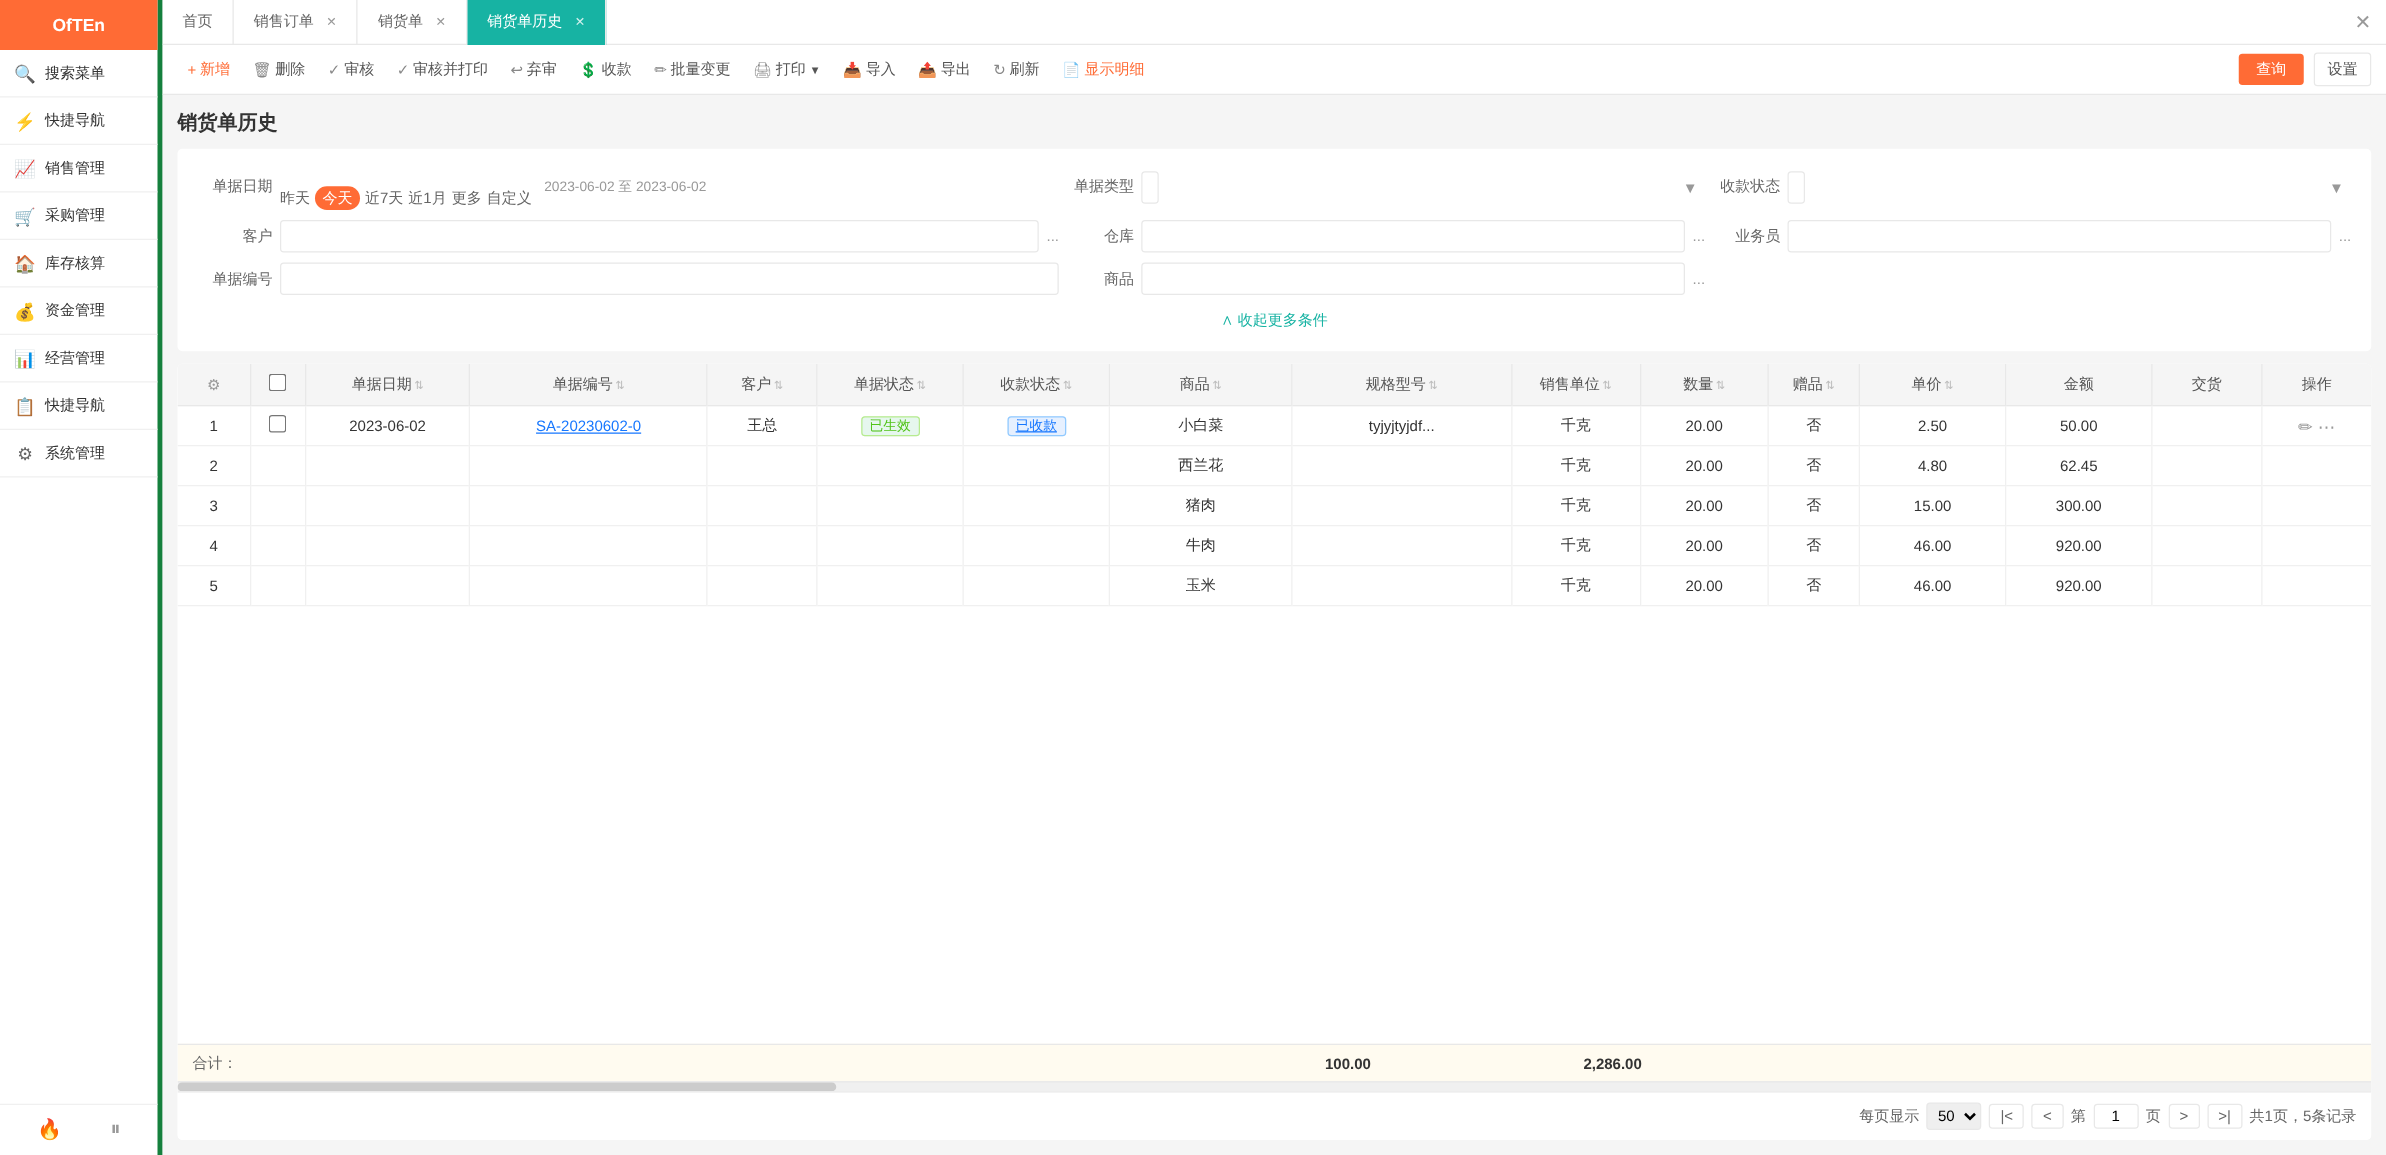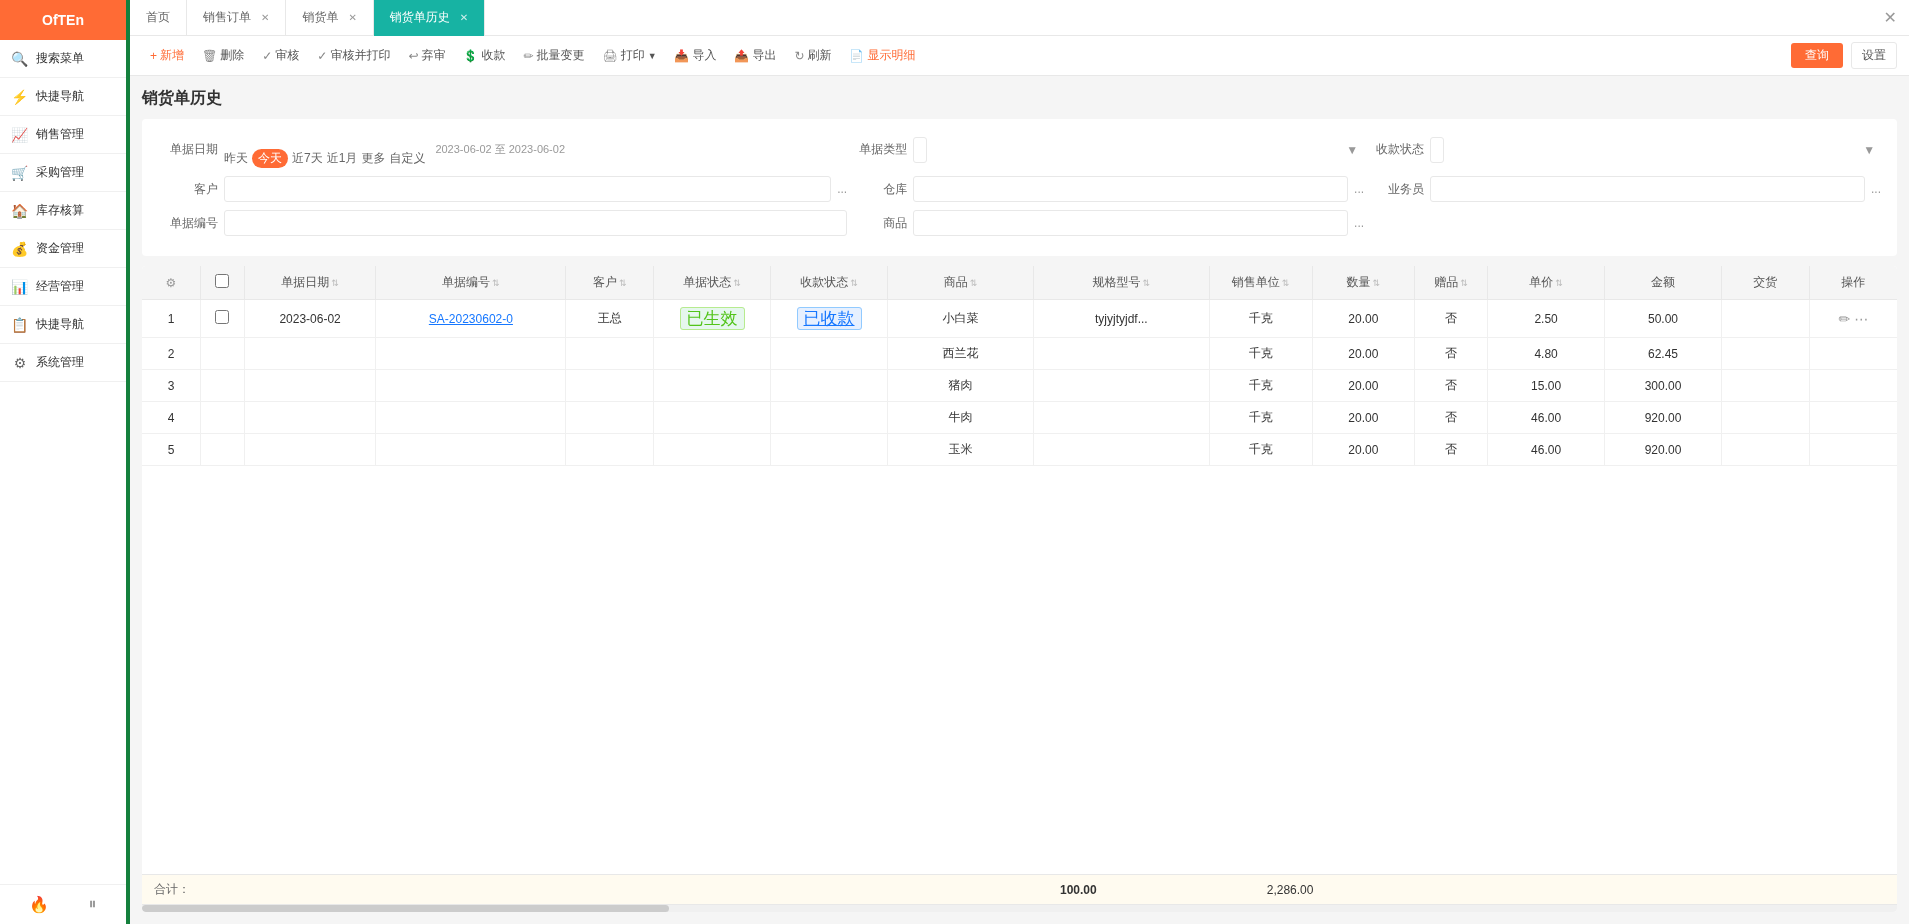--- a/index.html
+++ b/index.html
@@ -77,28 +77,28 @@
     .col-goods { width: 100px; }
     .col-spec { width: 120px; }
     .col-unit { width: 70px; }
     .col-qty { width: 70px; }
     .col-gift { width: 50px; }
     .col-price { width: 80px; }
     .col-amount { width: 80px; }
     .col-trade { width: 60px; }
     .col-ops { width: 60px; }
 
-    .badge { border-radius: 3px; padding: 1px 6px; font-size: 17px; }
+    .badge { border-radius: 3px; padding: 1px 6px; font-size: 11px; }
     .badge-green { background: #e6f7ee; color: #52c41a; border: 1px solid #b7eb8f; }
     .badge-blue { background: #e6f0ff; color: #1677ff; border: 1px solid #91caff; text-decoration: underline; }
 
     .table-footer { background: #fffbf0; border-top: 1px solid #e8e8e8; padding: 6px 12px; display: flex; align-items: center; }
     .total-label { color: #666; margin-right: 20px; }
     .total-qty { margin-left: 850px; color: #333; font-weight: bold; }
-    .total-amount { margin-left: 170px; color: #333; font-weight: normal; }
+    .total-amount { margin-left: 170px; color: #333; font-weight: bold; }
 
     
     .pagination { display: flex; align-items: center; justify-content: flex-end; padding: 8px 12px; background: #fff; border-top: 1px solid #e8e8e8; gap: 6px; flex-shrink: 0; }
     .page-info { color: #666; }
     .page-select { border: 1px solid #e8e8e8; border-radius: 3px; padding: 2px 4px; }
     .page-btn { border: 1px solid #e8e8e8; border-radius: 3px; padding: 2px 8px; cursor: pointer; color: #666; background: #fff; }
     .page-input { border: 1px solid #e8e8e8; border-radius: 3px; padding: 2px 4px; width: 36px; text-align: center; }
     .page-total { color: #666; }
 
     .th-sort { display: flex; align-items: center; justify-content: center; gap: 2px; cursor: pointer; }
@@ -298,20 +298,24 @@
           <input class="filter-input" style="flex: 1 1 0%;">
         </div>
         <div class="filter-item" style="flex:1.5;">
           <span class="filter-label">商品</span>
           <input class="filter-input" style="flex: 1 1 0%;">
           <span class="filter-extra">...</span>
         </div>
         <div class="filter-item" style="flex:1.5;"></div>
       </div>
 
+      <div class="filter-more">
+        <span>∧</span>
+        <span>收起更多条件</span>
+      </div>
     </div>
 
     <div class="table-wrapper">
       <div class="table-scroll">
         <table>
           <thead>
             <tr>
               <th class="col-idx">
                 <span class="setting-icon">⚙</span>
               </th>
@@ -493,15 +497,29 @@
       <div class="table-footer">
         <span class="total-label">合计：</span>
         <span class="total-qty">100.00</span>
         <span class="total-amount">2,286.00</span>
       </div>
 
       <div class="horizontal-scroll">
         <div class="horizontal-scroll-inner"></div>
       </div>
 
+      <div class="pagination">
+        <span class="page-info">每页显示</span>
+        <select class="page-select">
+          <option>50</option>
+        </select>
+        <button class="page-btn">|&lt;</button>
+        <button class="page-btn">&lt;</button>
+        <span class="page-info">第</span>
+        <input class="page-input" value="1" style="">
+        <span class="page-info">页</span>
+        <button class="page-btn">&gt;</button>
+        <button class="page-btn">&gt;|</button>
+        <span class="page-total">共1页，5条记录</span>
+      </div>
     </div>
   </div>
 </div>
 
 </body></html>

